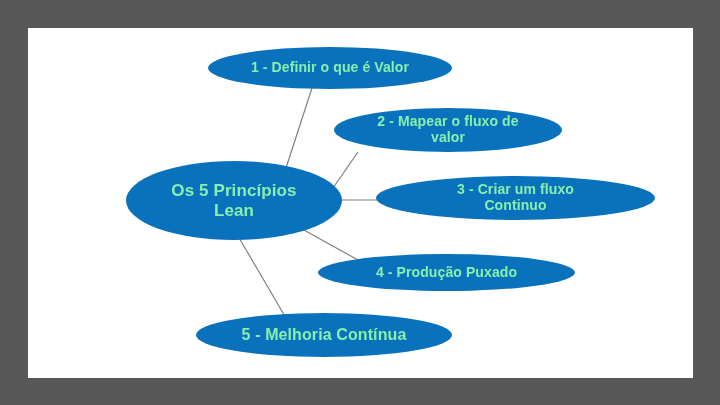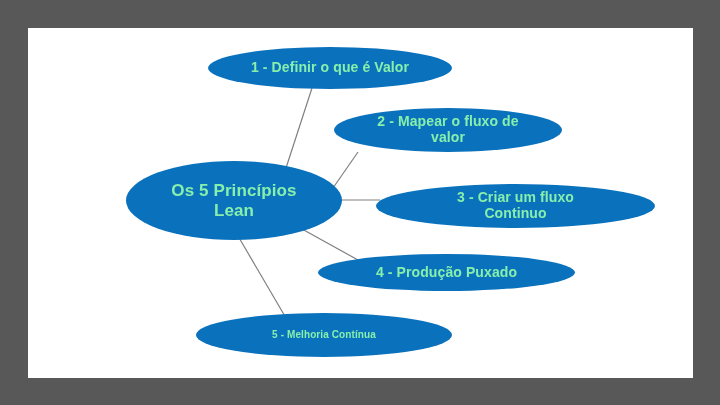--- a/index.html
+++ b/index.html
@@ -52,26 +52,26 @@
     letter-spacing: 0.1px;
     padding: 0 14px;
     white-space: pre-line;
   }
   #node-center { left: 98px; top: 133px; width: 216px; height: 79px; }
   #node-center .node-label { font-size: 17px; font-weight: 700; }
   #node-1 { left: 180px; top: 19px; width: 244px; height: 42px; }
   #node-1 .node-label { font-size: 14px; }
   #node-2 { left: 306px; top: 80px; width: 228px; height: 44px; }
   #node-2 .node-label { font-size: 14px; }
-  #node-3 { left: 348px; top: 156px; width: 279px; height: 44px; }
+  #node-3 { left: 348px; top: 148px; width: 279px; height: 44px; }
   #node-3 .node-label { font-size: 14px; }
   #node-4 { left: 290px; top: 226px; width: 257px; height: 37px; }
   #node-4 .node-label { font-size: 14px; }
   #node-5 { left: 168px; top: 285px; width: 256px; height: 44px; }
-  #node-5 .node-label { font-size: 10px; }
+  #node-5 .node-label { font-size: 16px; }
 </style>
 </head>
 <body>
 
 <div id="slide-frame">
   <div id="slide-canvas">
 
     <svg id="connectors" viewBox="0 0 665 350" preserveAspectRatio="none">
       <line x1="258" y1="140" x2="284" y2="60" stroke="#808080" stroke-width="1.2"></line>
       <line x1="280" y1="196" x2="330" y2="124" stroke="#808080" stroke-width="1.2"></line>

